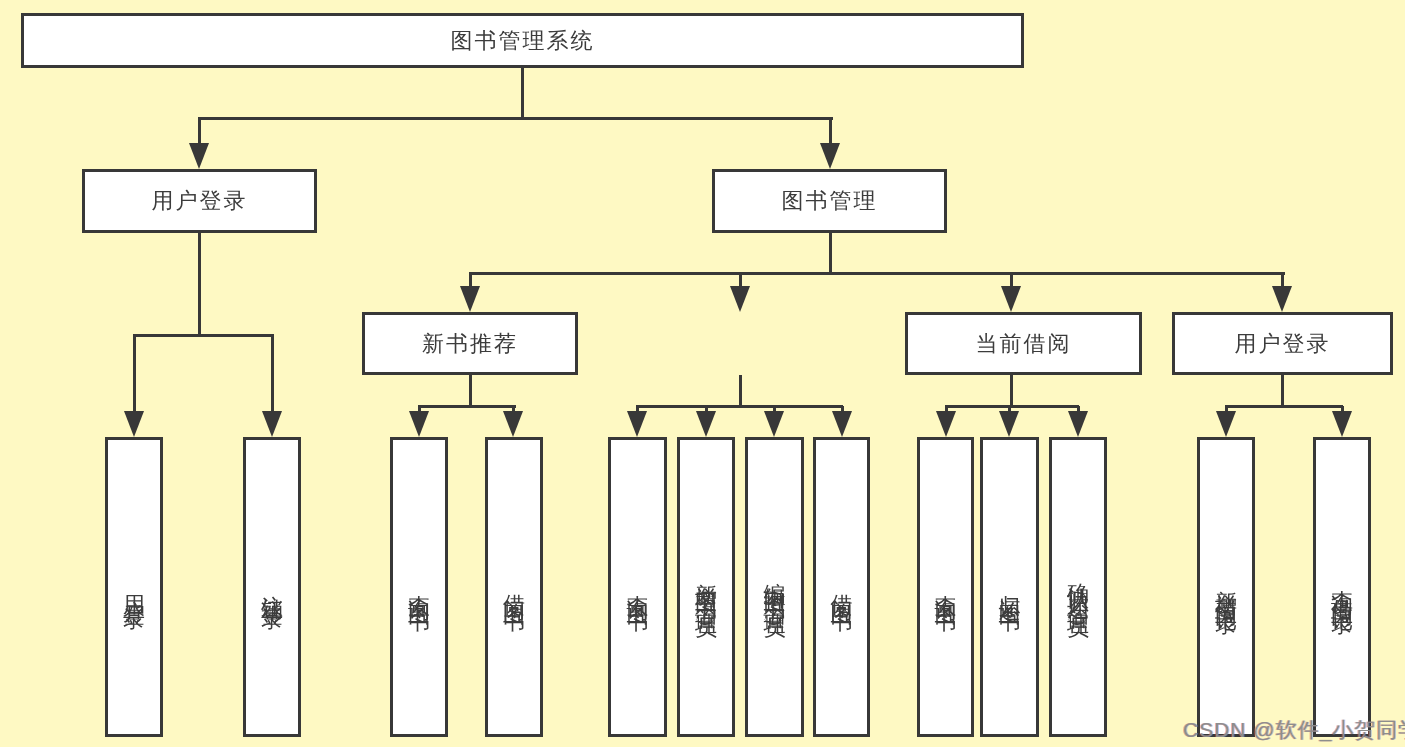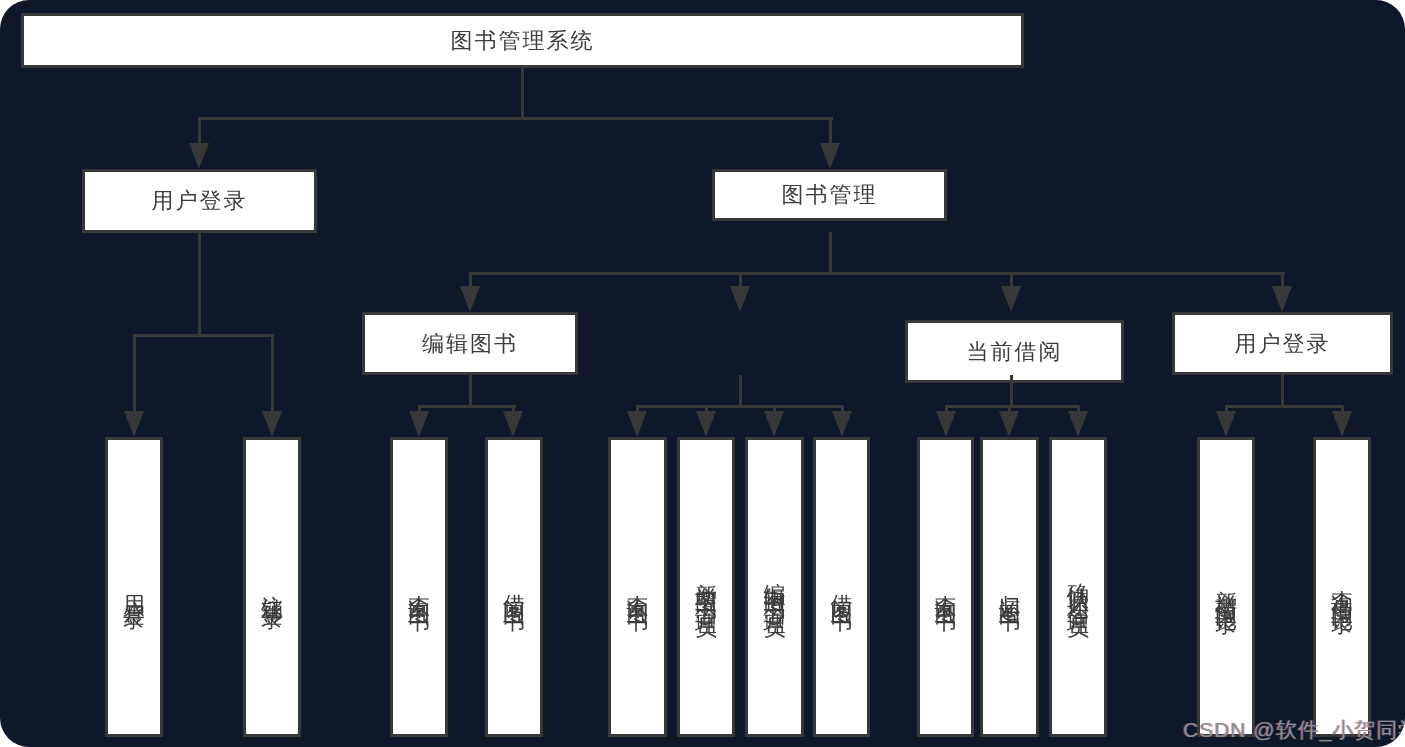--- a/index.html
+++ b/index.html
@@ -1,18 +1,18 @@
 <!DOCTYPE html>
 <html><head>
 <meta charset="utf-8">
 <style>
   html,body{margin:0;padding:0;background:#ffffff;}
   #canvas{
-    position:relative;width:1405px;height:747px;background:#0f172a;
-    font-family:"Liberation Sans","DejaVu Sans",sans-serif;overflow:hidden;border-radius:29px;
+    position:relative;width:1405px;height:747px;background:#fef9c3;
+    font-family:"Liberation Sans","DejaVu Sans",sans-serif;overflow:hidden;
   }
   .box{
     position:absolute;box-sizing:border-box;background:#ffffff;
     border:3px solid #383838;display:flex;align-items:center;justify-content:center;
     color:#3c3c3c;font-size:22px;letter-spacing:2px;text-align:center;
   }
   .vbox span{
     writing-mode:vertical-rl;text-orientation:mixed;letter-spacing:5px;line-height:1.1;
   }
   .line{position:absolute;background:#383838;}
@@ -39,21 +39,21 @@
   <div class="line" style="left:521px;top:68px;width:3px;height:50px;"></div>
   <div class="line" style="left:198px;top:117px;width:635px;height:3px;"></div>
   <div class="line" style="left:198px;top:118px;width:3px;height:32px;"></div>
   <div class="line" style="left:829px;top:118px;width:3px;height:32px;"></div>
   <div class="arrow" style="left:189px;top:143px;"></div>
   <div class="arrow" style="left:820px;top:143px;"></div>
 
   <div class="box" style="left:82px;top:169px;width:235px;height:64px;">
     <span>用户登录</span>
   </div>
-  <div class="box" style="left:712px;top:169px;width:235px;height:52px;">
+  <div class="box" style="left:712px;top:169px;width:235px;height:64px;">
     <span>图书管理</span>
   </div>
 
   <div class="line" style="left:198px;top:233px;width:3px;height:102px;"></div>
   <div class="line" style="left:133px;top:334px;width:141px;height:3px;"></div>
   <div class="line" style="left:133px;top:335px;width:3px;height:80px;"></div>
   <div class="line" style="left:271px;top:335px;width:3px;height:80px;"></div>
   <div class="arrow" style="left:124px;top:411px;"></div>
   <div class="arrow" style="left:262px;top:411px;"></div>
 
@@ -62,23 +62,23 @@
   <div class="line" style="left:469px;top:273px;width:3px;height:14px;"></div>
   <div class="line" style="left:739px;top:273px;width:3px;height:14px;"></div>
   <div class="line" style="left:1010px;top:273px;width:3px;height:14px;"></div>
   <div class="line" style="left:1281px;top:273px;width:3px;height:14px;"></div>
   <div class="arrow" style="left:460px;top:286px;"></div>
   <div class="arrow" style="left:730px;top:286px;"></div>
   <div class="arrow" style="left:1001px;top:286px;"></div>
   <div class="arrow" style="left:1272px;top:286px;"></div>
 
   <div class="box" style="left:362px;top:312px;width:216px;height:63px;">
-    <span>编辑图书</span>
+    <span>新书推荐</span>
   </div>
-  <div class="box" style="left:905px;top:320px;width:219px;height:63px;">
+  <div class="box" style="left:905px;top:312px;width:237px;height:63px;">
     <span>当前借阅</span>
   </div>
   <div class="box" style="left:1172px;top:312px;width:221px;height:63px;">
     <span>用户登录</span>
   </div>
 
   <div class="line" style="left:469px;top:375px;width:3px;height:31px;"></div>
   <div class="line" style="left:418px;top:405px;width:98px;height:3px;"></div>
   <div class="line" style="left:418px;top:406px;width:3px;height:8px;"></div>
   <div class="line" style="left:512px;top:406px;width:3px;height:8px;"></div>

